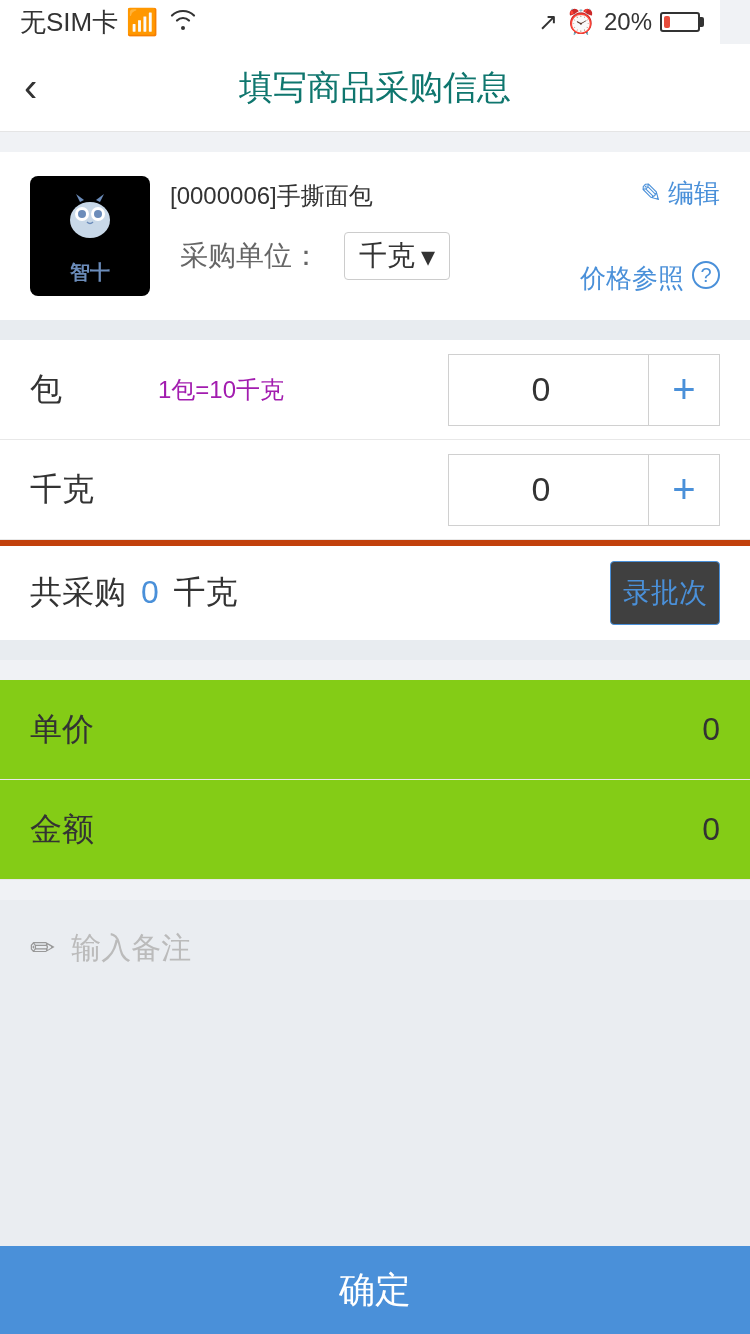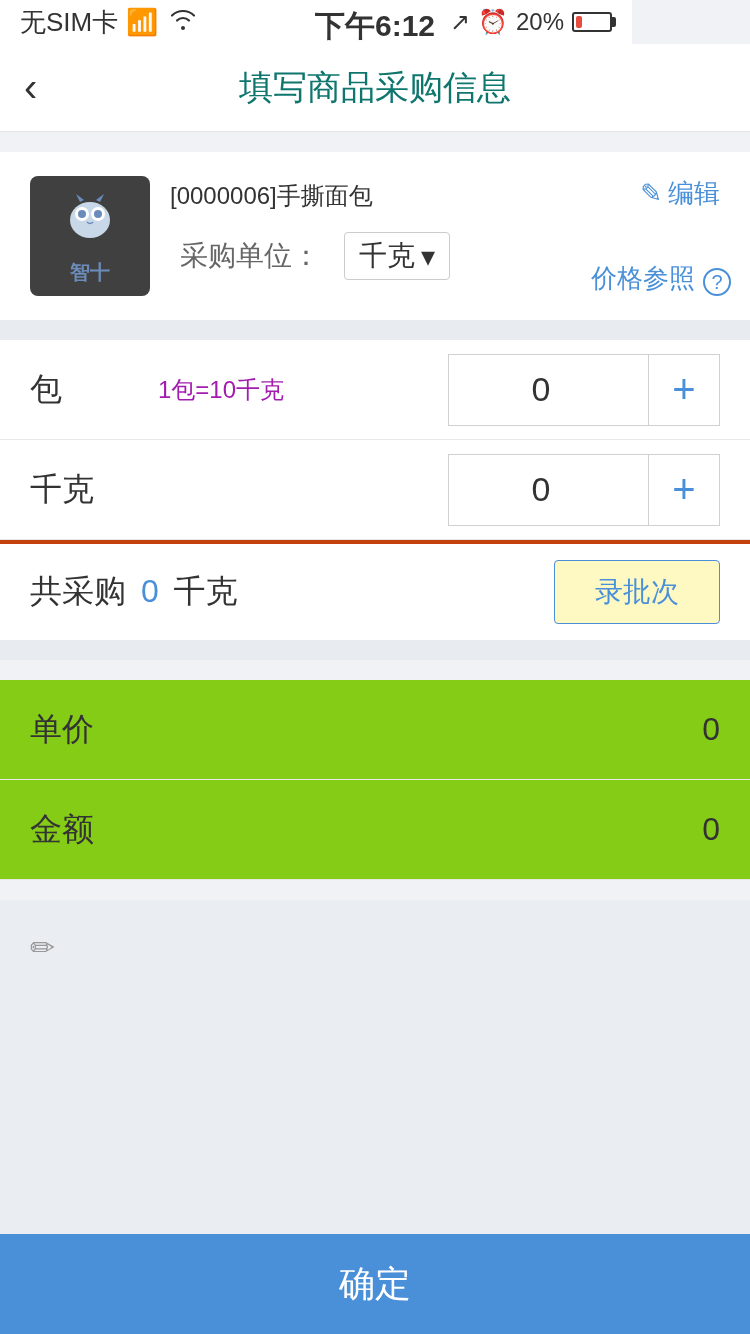--- a/index.html
+++ b/index.html
@@ -9,21 +9,21 @@
       min-height: 1334px;
       font-family: -apple-system, "PingFang SC", "Helvetica Neue", Arial, sans-serif;
       background: #f0f2f5;
       font-size: 32px;
       color: #333;
       position: relative;
     }
 
     
     .status-bar {
-      width: 632px;
+      width: 720px;
       height: 44px;
       background: #fff;
       display: flex;
       align-items: center;
       justify-content: space-between;
       padding: 0 20px;
       font-size: 28px;
       font-weight: 500;
       gap: 20px;
     }
@@ -111,21 +111,21 @@
       margin-top: 20px;
       padding: 24px 30px;
       display: flex;
       align-items: flex-start;
       gap: 20px;
       position: relative;
     }
     .product-image {
       width: 120px;
       height: 120px;
-      background: #404040;
+      background: #000000;
       border-radius: 8px;
       display: flex;
       align-items: center;
       justify-content: center;
       flex-shrink: 0;
       flex-direction: column;
       gap: 4px;
     }
     .product-image-logo {
       font-size: 40px;
@@ -172,26 +172,26 @@
       right: 30px;
       top: 24px;
       color: #4a90d9;
       font-size: 26px;
       display: flex;
       align-items: center;
       gap: 6px;
     }
     .product-price-ref {
       position: absolute;
-      right: 19px;
+      right: 30px;
       bottom: 24px;
       color: #4a90d9;
       font-size: 26px;
       display: flex;
-      align-items: flex-end;
+      align-items: flex-start;
       gap: 8px;
       margin-top: 9px;
     }
 
     
     .section-divider {
       height: 20px;
       background: #e8ecf0;
     }
 
@@ -249,38 +249,38 @@
       cursor: pointer;
     }
 
     
     .summary-row {
       background: #fff;
       display: flex;
       align-items: center;
       padding: 0 30px;
       height: 100px;
-      border-top: 4px solid #c2410c;
+      border-top: 6px solid #c2410c;
     }
     .summary-text {
       font-size: 32px;
       color: #333;
     }
     .summary-value {
       color: #4a90d9;
       margin: 0 6px;
     }
     .batch-btn {
       margin-left: auto;
       border: 1px solid #4a90d9;
       color: #4a90d9;
       font-size: 28px;
-      padding: 12px 40px;
+      padding: 12px 12px;
       border-radius: 4px;
-      background: #fef9c3;
+      background: #404040;
       cursor: pointer;
     }
 
     
     .price-section {
       background: #84cc16;
       margin-top: 20px;
     }
     .price-row {
       display: flex;
@@ -319,21 +319,21 @@
       font-size: 30px;
       color: #bbb;
     }
 
     
     .confirm-btn {
       position: fixed;
       bottom: 0;
       left: 0;
       width: 750px;
-      height: 100px;
+      height: 88px;
       background: #4a90d9;
       color: #fff;
       font-size: 36px;
       font-weight: 500;
       display: flex;
       align-items: center;
       justify-content: center;
       cursor: pointer;
       border: none;
       outline: none;
@@ -347,21 +347,20 @@
     <span>无SIM卡</span>
     <span>📶</span>
     <span>
       <svg width="32" height="24" viewBox="0 0 32 24" fill="none">
         <path d="M16 19a2 2 0 100 4 2 2 0 000-4z" fill="#333"></path>
         <path d="M10 13.5C11.7 11.8 13.7 11 16 11s4.3.8 6 2.5" stroke="#333" stroke-width="2.2" stroke-linecap="round" fill="none"></path>
         <path d="M5 8.5C7.7 5.8 11.6 4 16 4s8.3 1.8 11 4.5" stroke="#333" stroke-width="2.2" stroke-linecap="round" fill="none"></path>
       </svg>
     </span>
   </div>
-  <div class="status-center">下午6:12</div>
   <div class="status-right">
     <span>↗</span>
     <span>⏰</span>
     <span>20%</span>
     <div class="battery">
       <div class="battery-body">
         <div class="battery-fill"></div>
       </div>
     </div>
   </div>
@@ -447,15 +446,16 @@
     <span class="price-value">0</span>
   </div>
   <div class="price-row">
     <span class="price-label">金额</span>
     <span class="price-value">0</span>
   </div>
 </div>
 
 <div class="notes-section">
   <span class="notes-icon">✏</span>
+  <span class="notes-placeholder">输入备注</span>
 </div>
 
 <button class="confirm-btn">确定</button>
 
 </body></html>

